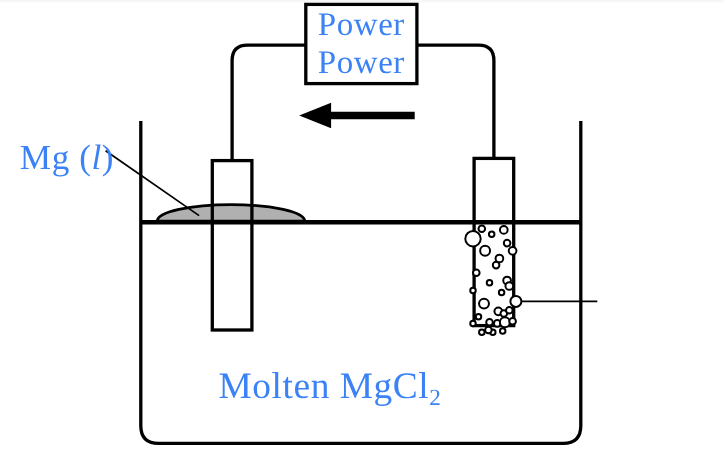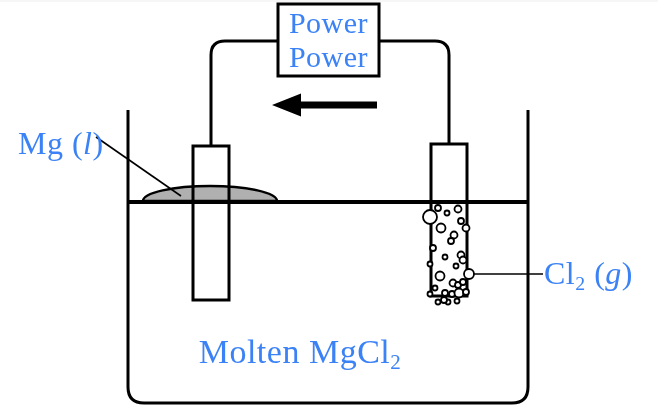--- a/index.html
+++ b/index.html
@@ -127,16 +127,15 @@
     <line class="ink" x1="474" y1="274" x2="543" y2="274" stroke-width="1.6"></line>
   </svg>
 
   <div class="label power-label">
     <div>Power</div>
     <div>Power</div>
   </div>
 
   <div class="label mg-label"><span>Mg (</span><i>l</i><span>)</span></div>
 
-  <div class="label cl2-label"><span>Cl</span><sub>2</sub><span> (</span><i>g</i><span>)</span></div>
 
   <div class="label molten-label"><span>Molten MgCl</span><sub>2</sub></div>
 </div>
 
 </body></html>

